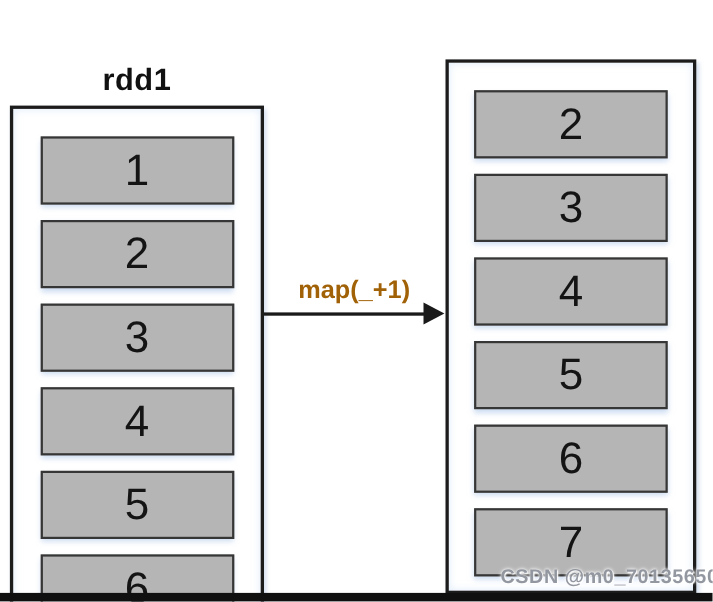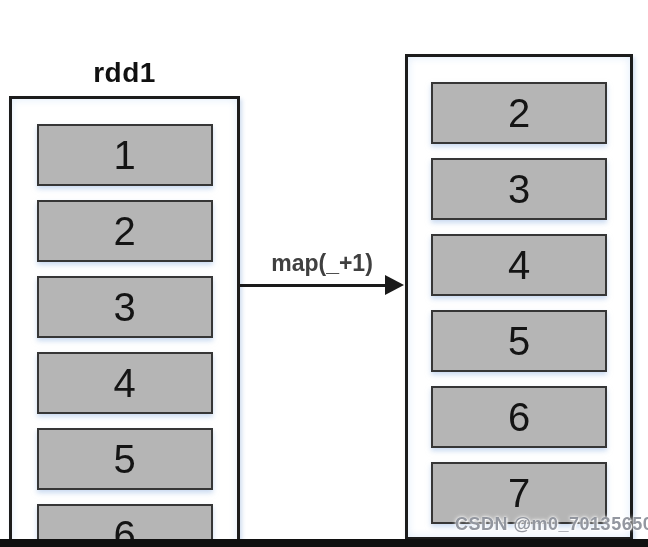--- a/index.html
+++ b/index.html
@@ -51,21 +51,21 @@
     flex: 0 0 auto;
   }
   .arrow-label {
     position: absolute;
     left: 240px;
     top: 250px;
     width: 164px;
     text-align: center;
     font-size: 23px;
     font-weight: 600;
-    color: #404040;
+    color: #a16207;
     white-space: nowrap;
   }
   .arrow-line {
     position: absolute;
     left: 240px;
     top: 284px;
     width: 148px;
     height: 3px;
     background: #1a1a1a;
   }

